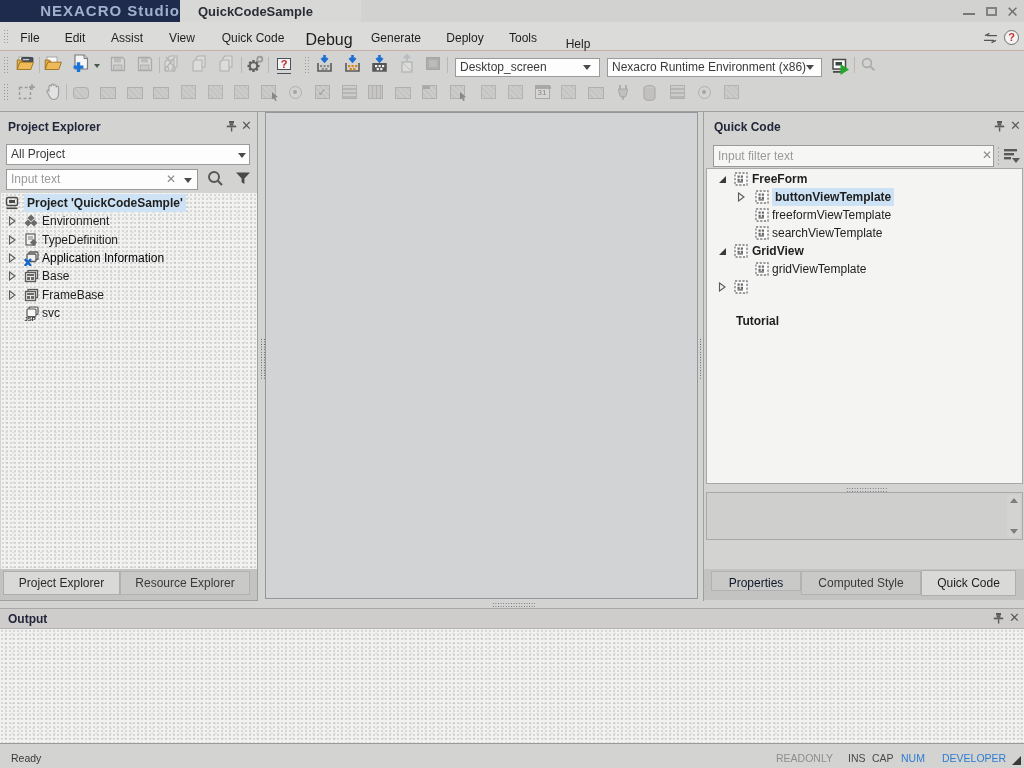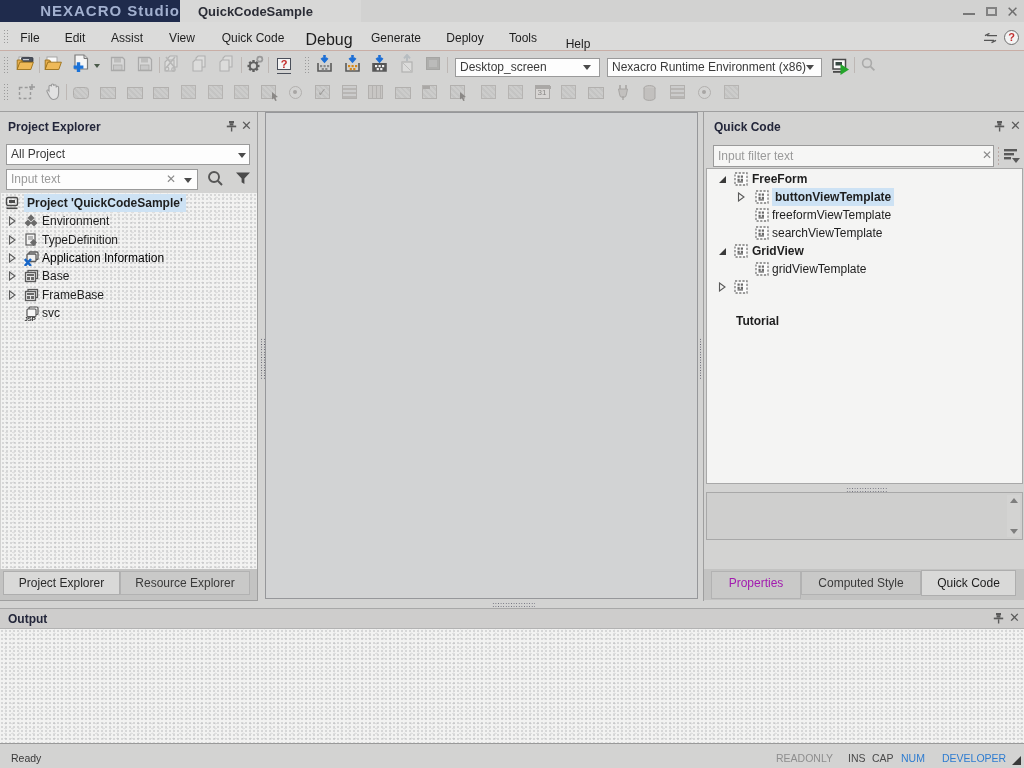--- a/index.html
+++ b/index.html
@@ -478,22 +478,22 @@
        background-image:radial-gradient(#72727e 36%, transparent 40%);background-size:2.6px 3px;"></div>
 
   <div class="abs" style="left:2px;top:380px;width:317px;height:48px;background:#cfcfce;border:1px solid #a8a8a8;">
     <div class="abs" style="right:2px;top:2px;width:13px;height:42px;background:#d3d3d2;"></div>
     <div class="abs" style="right:4px;top:5px;width:0;height:0;border-left:4px solid transparent;border-right:4px solid transparent;border-bottom:5px solid #7e7e7e;"></div>
     <div class="abs" style="right:4px;top:36px;width:0;height:0;border-left:4px solid transparent;border-right:4px solid transparent;border-top:5px solid #7e7e7e;"></div>
   </div>
 
 
   <div class="abs" style="left:0;top:457px;width:321px;height:31px;background:#c3c3c2;">
-    <div class="abs" style="left:7px;top:2px;width:90px;height:28px;background:#c9c9c8;border:1px solid #b2b2b2;
-         font-size:12px;color:#a21caf;text-align:center;line-height:23px;">Properties</div>
+    <div class="abs" style="left:7px;top:2px;width:90px;height:20px;background:#c9c9c8;border:1px solid #b2b2b2;
+         font-size:12px;color:#0f172a;text-align:center;line-height:23px;">Properties</div>
     <div class="abs" style="left:97px;top:2px;width:120px;height:24px;background:#c9c9c8;border:1px solid #b2b2b2;
          font-size:12px;color:#3a3a3a;text-align:center;line-height:23px;">Computed Style</div>
     <div class="abs" style="left:217px;top:1px;width:95px;height:26px;background:#d9d9d8;border:1px solid #aeaeae;
          font-size:12px;color:#1d1d1d;text-align:center;line-height:24px;">Quick Code</div>
   </div>
 </div>
 
 <div class="abs" style="left:0;top:601px;width:1024px;height:8px;background:#d3d3d2;border-bottom:1px solid #a8a8a8;"></div>
 <div class="abs" style="left:492px;top:602px;width:43px;height:5px;
      background-image:radial-gradient(#72727e 36%, transparent 40%);background-size:2.6px 3px;"></div>

